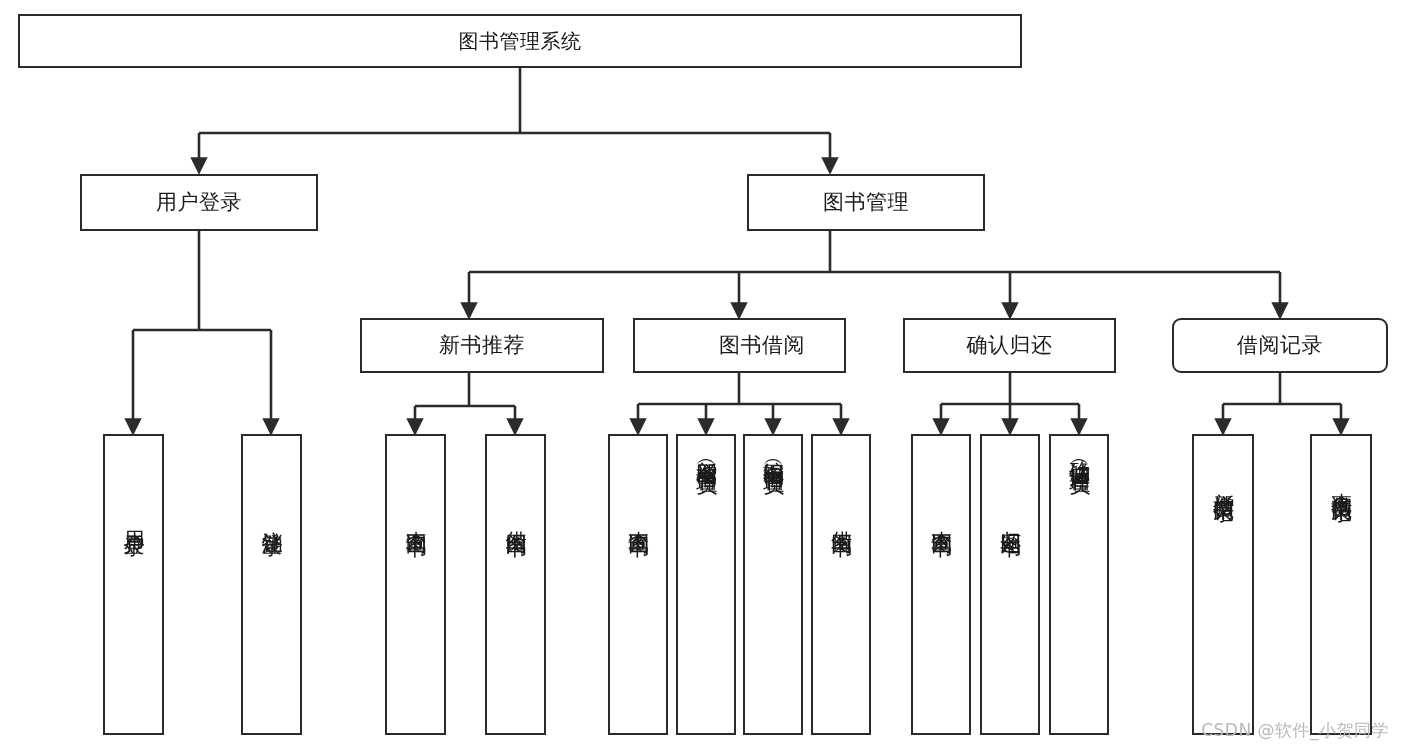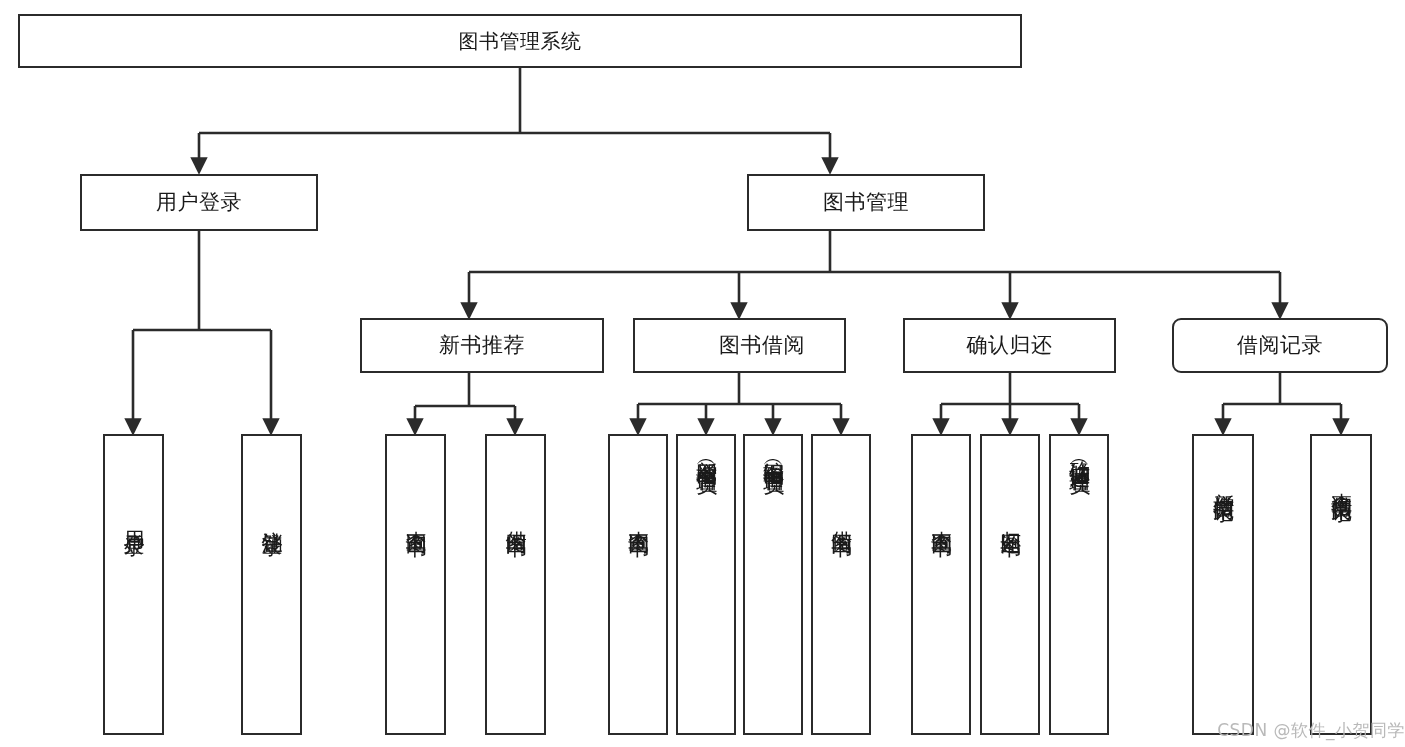--- a/index.html
+++ b/index.html
@@ -48,21 +48,21 @@
     text-orientation: upright;
     font-size: 21px;
     line-height: 1.22;
     color: #1a1a1a;
     letter-spacing: 2px;
     white-space: nowrap;
     text-align: left;
   }
   .watermark {
     position: absolute;
-    right: 0;
+    right: 16px;
     bottom: 5px;
     font-size: 17px;
     color: #b9b9b9;
     white-space: nowrap;
     letter-spacing: 0.5px;
     pointer-events: none;
     margin-top: 12px;
   }
 </style>
 </head>

